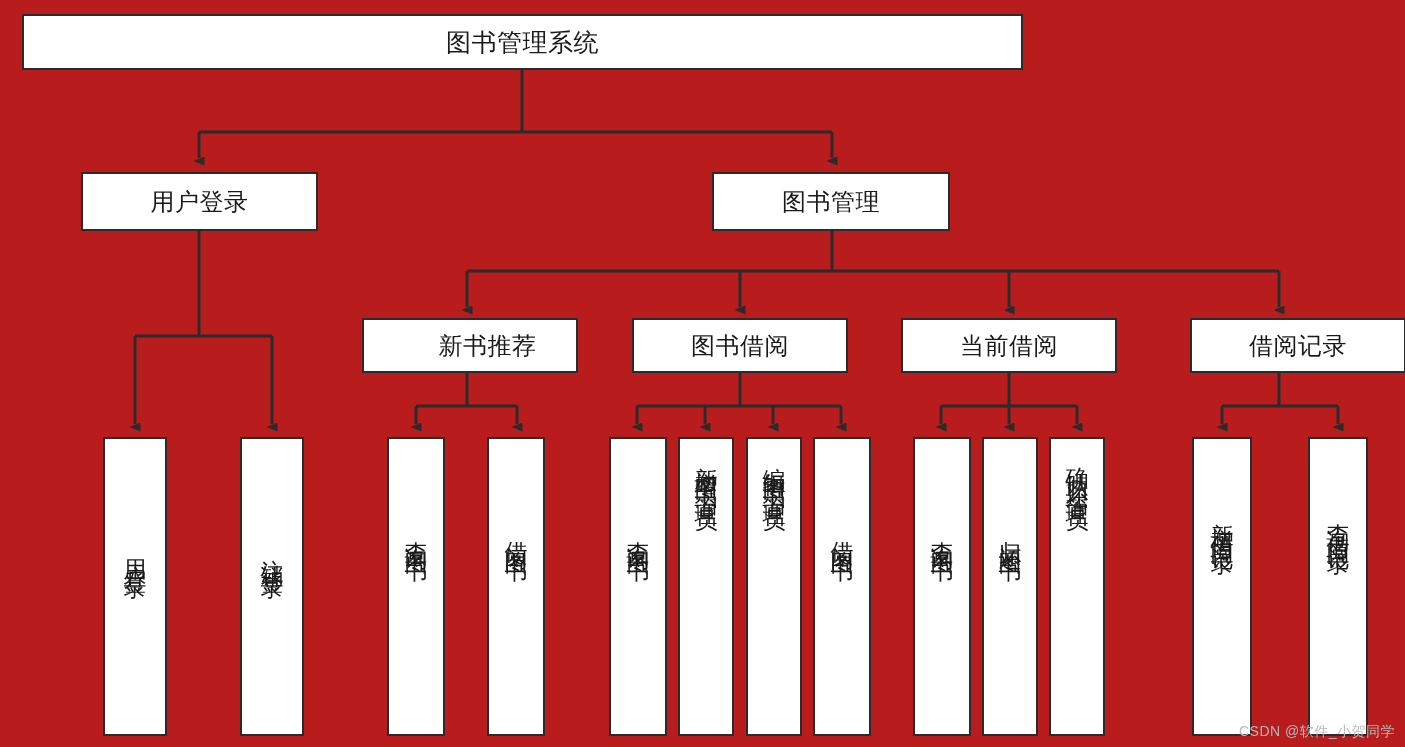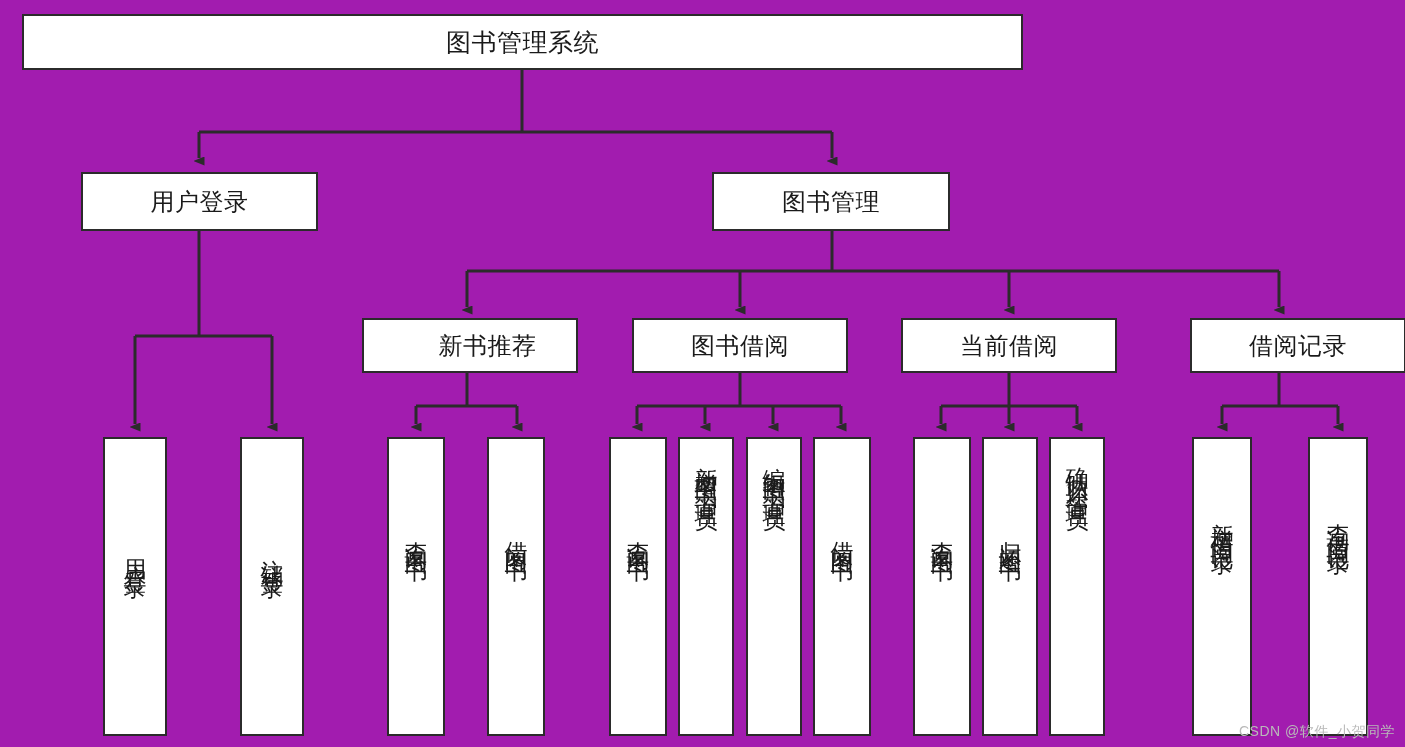--- a/index.html
+++ b/index.html
@@ -5,21 +5,21 @@
 <style>
   html,body{margin:0;padding:0;background:#ffffff;}
   body{
     font-family:"Liberation Sans","DejaVu Sans",sans-serif;
     color:#1a1a1a;
   }
   #diagram-root{
     position:relative;
     width:1405px;
     height:747px;
-    background:#a21caf;
+    background:#b91c1c;
     overflow:hidden;
   }
   #edge-layer{
     position:absolute;
     left:0; top:0;
     width:1405px;
     height:747px;
     pointer-events:none;
   }
   .node{

